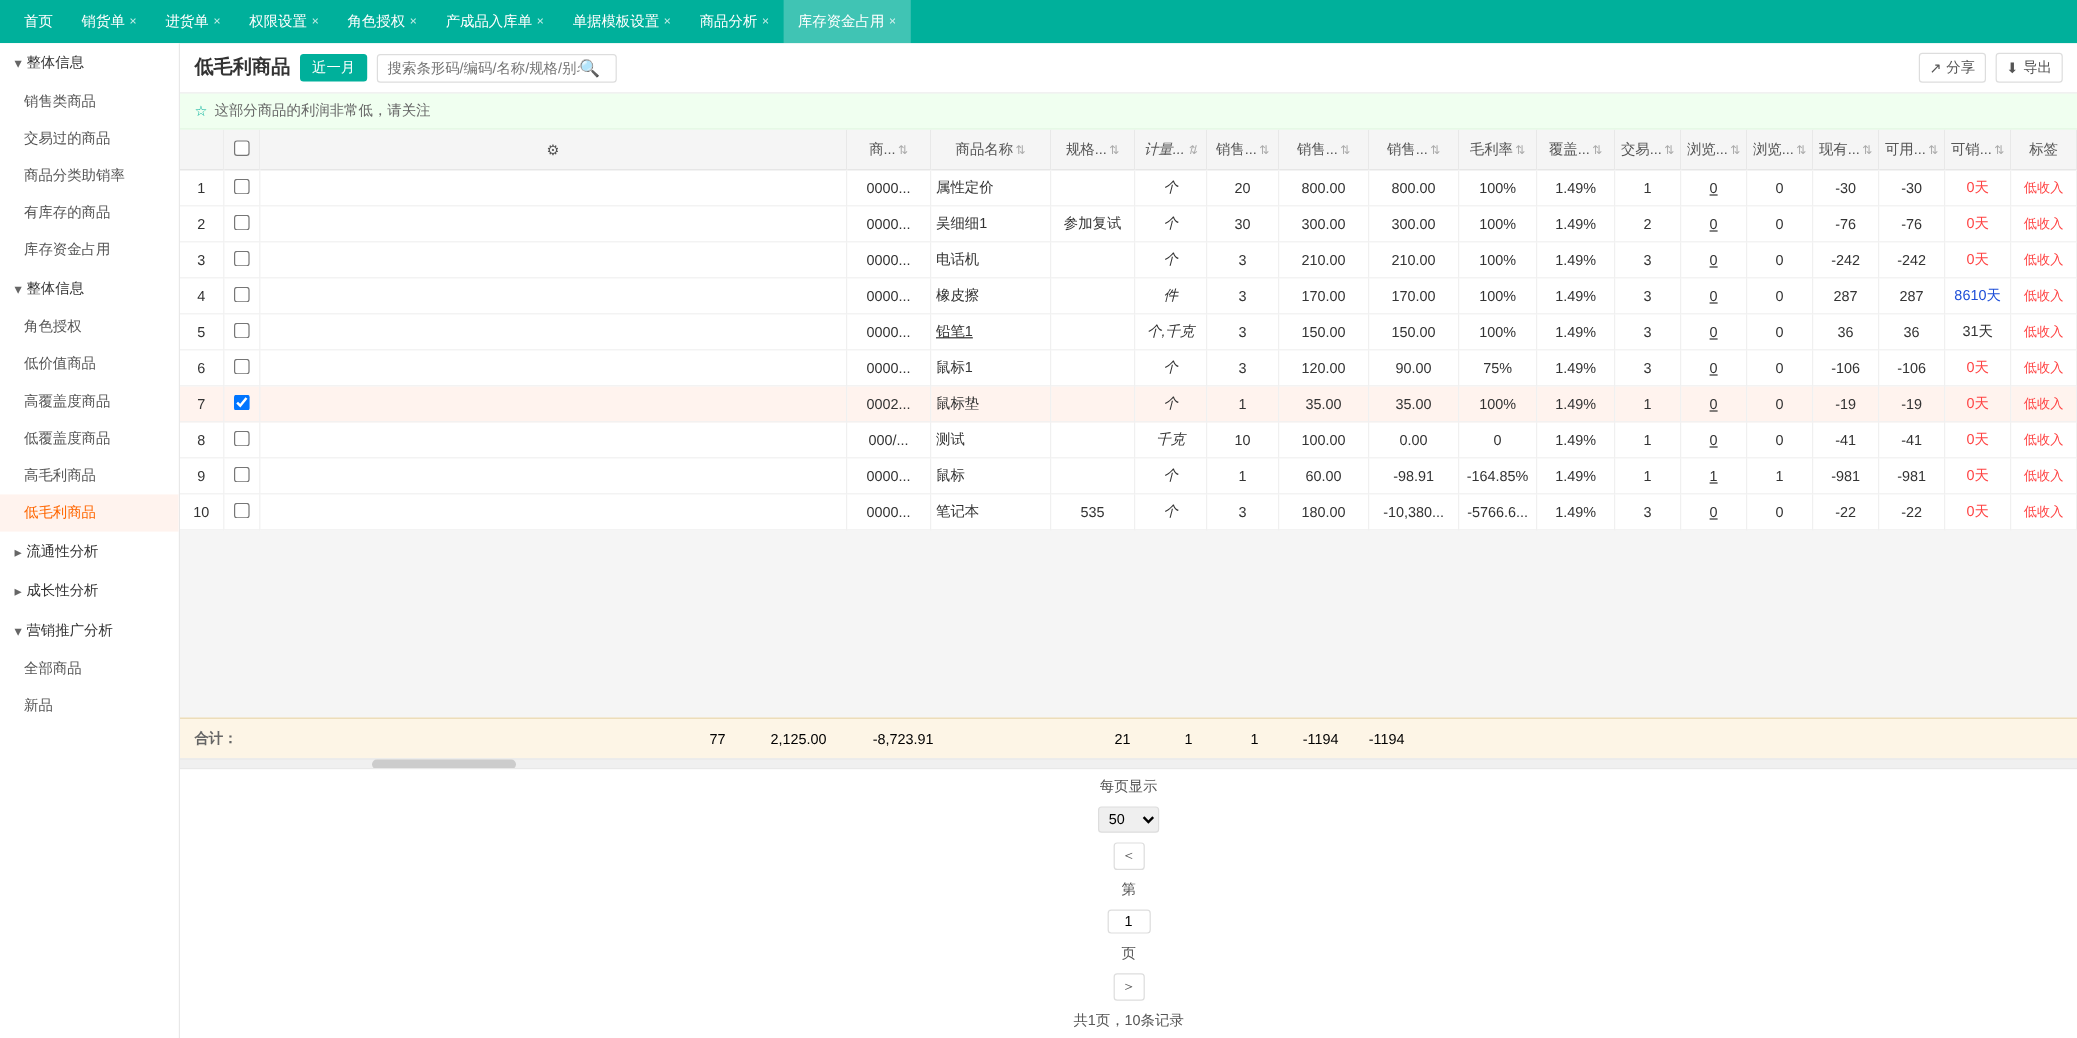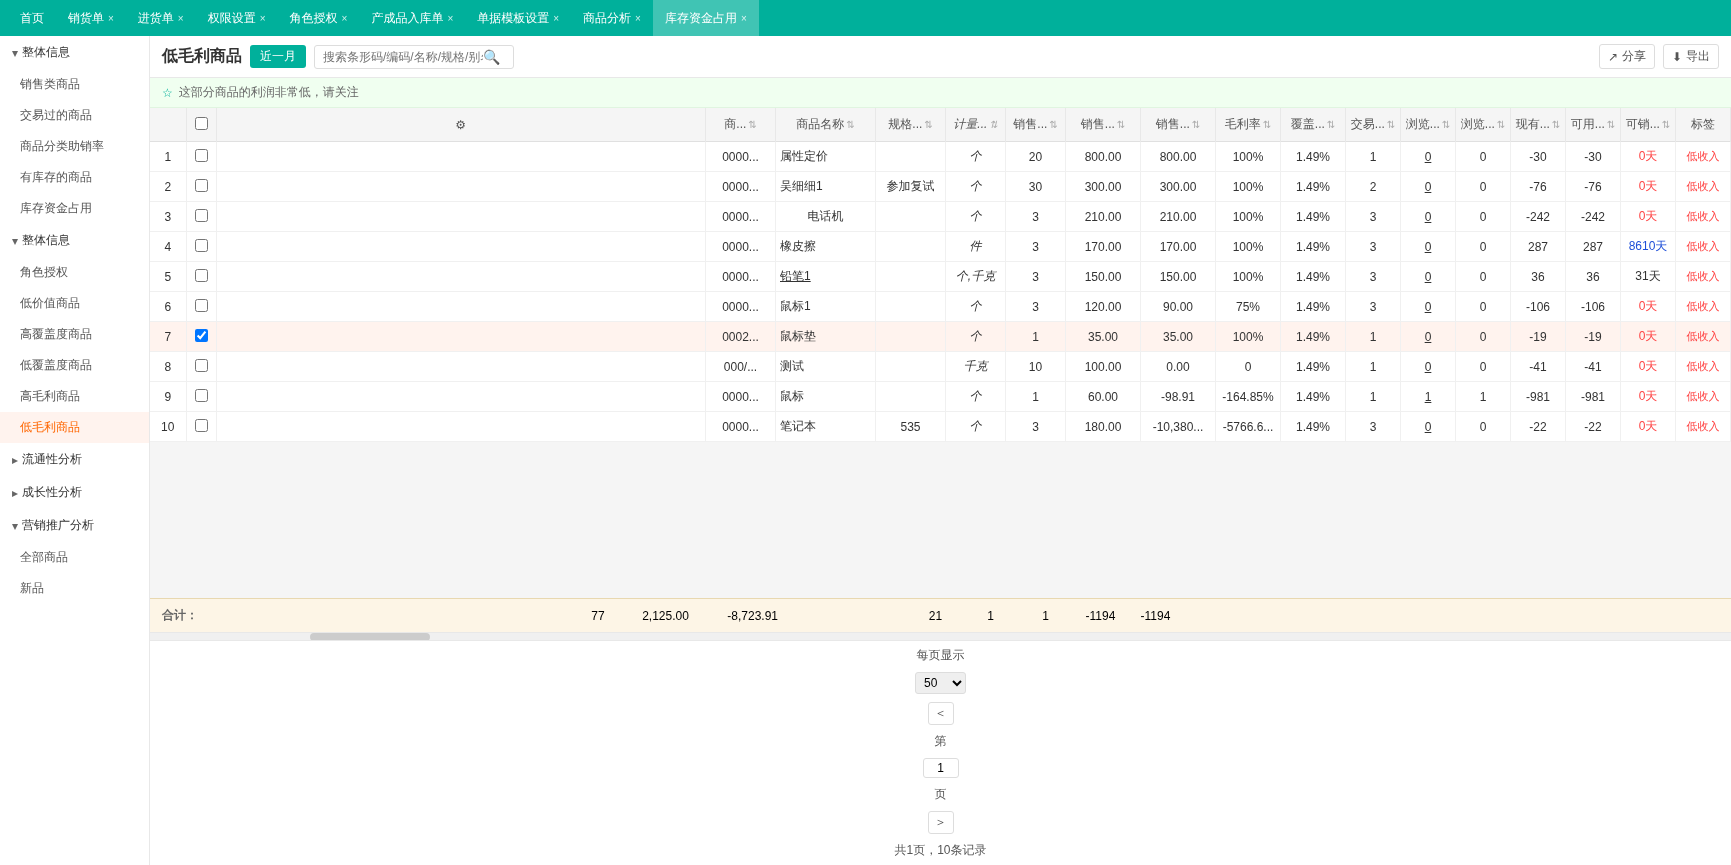--- a/index.html
+++ b/index.html
@@ -530,21 +530,21 @@
       <td class="col-current">-76</td>
       <td class="col-available">-76</td>
       <td class="col-saleable" style="color:#ff4444;">0天</td>
       <td class="col-tag"><span class="tag-low-income" style="color:#ff4444;">低收入</span></td>
     </tr>
             <tr>
       <td class="col-num">3</td>
       <td class="col-check"><input type="checkbox" style=""></td>
       <td></td>
       <td class="col-code">0000...</td>
-      <td class="col-name" style="text-align:center;">电话机</td>
+      <td class="col-name" style="text-align:left;">电话机</td>
       <td class="col-spec"></td>
       <td class="col-unit">个</td>
       <td class="col-sales-qty">3</td>
       <td class="col-sales-amt">210.00</td>
       <td class="col-sales-profit">210.00</td>
       <td class="col-gross">100%</td>
       <td class="col-coverage">1.49%</td>
       <td class="col-trade">3</td>
       <td class="col-browse1"><span class="underline-link">0</span></td>
       <td class="col-browse2">0</td>

